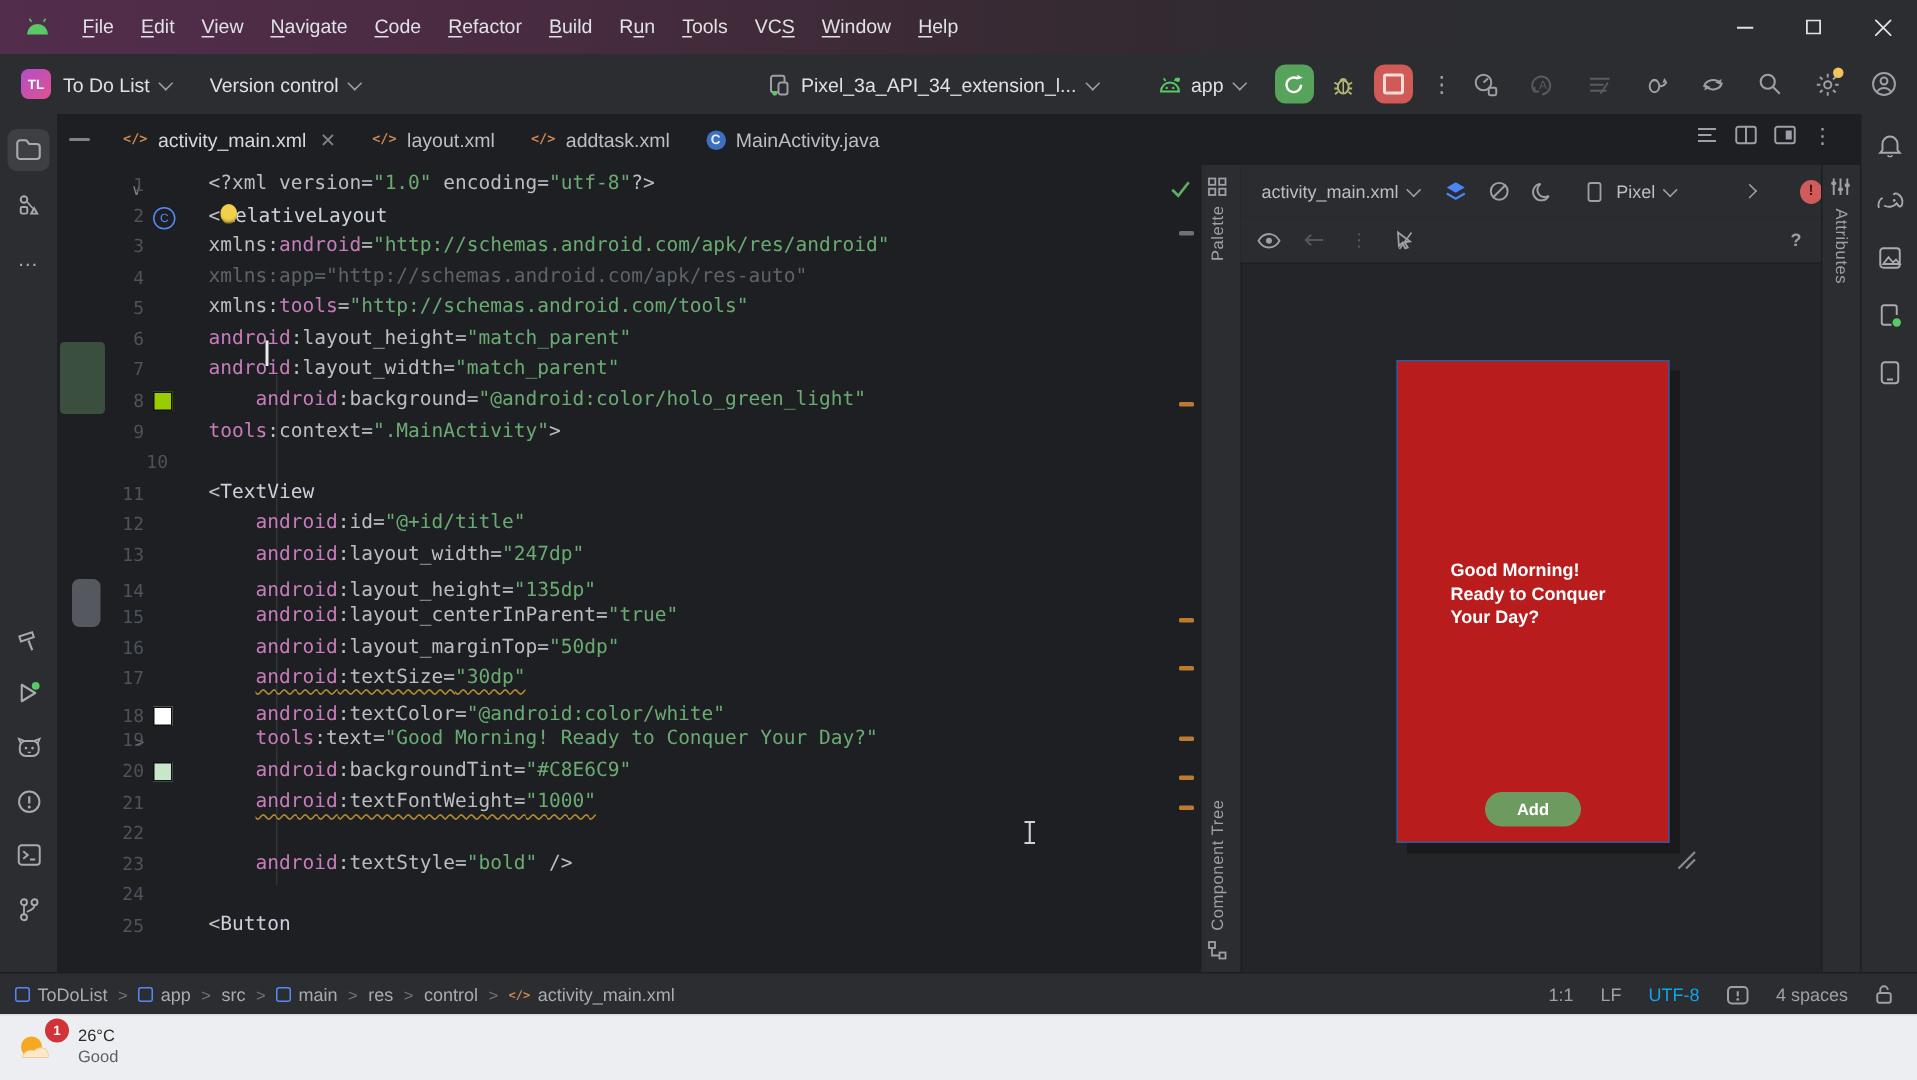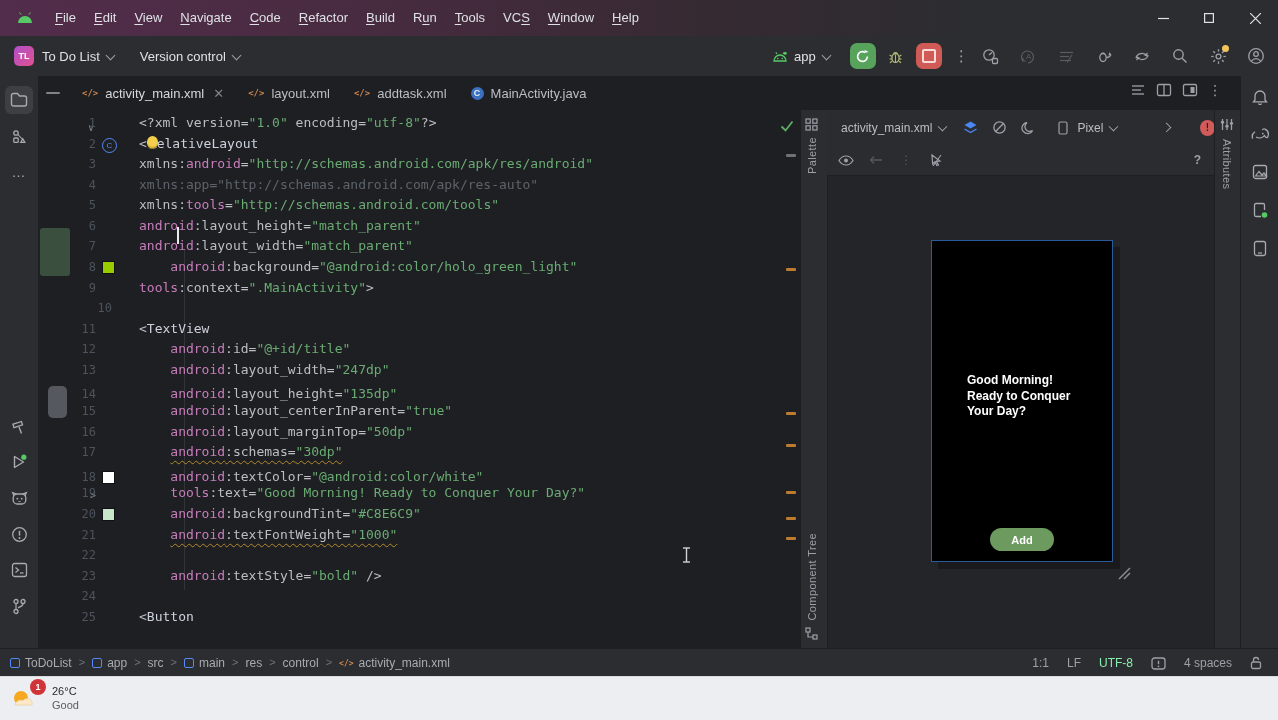--- a/index.html
+++ b/index.html
@@ -105,27 +105,27 @@
       display:flex;align-items:center;justify-content:center;padding:0 10px}
   .resize-handle{position:absolute;left:312px;top:452px;color:#8a8d92}
 
   
   #rightstrip{position:absolute;left:1240px;top:76px;width:38px;height:572px;background:#2b2d30;border-left:1px solid #1e1f22}
   .rs-ic{position:absolute;left:7px;width:24px;height:24px;display:flex;align-items:center;justify-content:center;color:#a7aab1}
 
   
   #statusbar{position:absolute;left:0;top:648px;width:1278px;height:28px;background:#2b2d30;border-top:1px solid #1e1f22;
       display:flex;align-items:center;font-size:12px;color:#9da0a8}
-  #breadcrumb{display:flex;align-items:flex-start;margin-left:10px;gap:7px}
+  #breadcrumb{display:flex;align-items:flex-end;margin-left:10px;gap:7px}
   .bc-item{display:flex;align-items:center;gap:5px;color:#a8abb2}
   .bc-sep{color:#6f737a;font-size:11px}
   .bc-module{width:8px;height:8px;border:1.4px solid #548af7;border-radius:2px;display:inline-block}
   .bc-xml{font-family:"DejaVu Sans Mono",monospace;font-size:8px;font-weight:bold;color:#d08950}
   #status-right{margin-left:auto;display:flex;align-items:center;gap:18px;margin-right:16px}
-  #status-right .dim{color:#86efac}
+  #status-right .dim{color:#0ea5e9}
 
   
   #taskbar{position:absolute;left:0;top:676px;width:1278px;height:44px;background:#eceef1;border-top:1px solid #d9dbde;
       color:#1f1f1f}
   .weather{position:absolute;left:8px;top:4px;display:flex;align-items:center}
   .weather .wtxt{margin-left:8px;font-size:11px;line-height:14px;color:#2b2b2b}
   .wbadge{position:absolute;left:22px;top:-2px;width:16px;height:16px;border-radius:50%;background:#d13438;color:#fff;
       font-size:9px;display:flex;align-items:center;justify-content:center;font-weight:bold}
 </style>
 </head>
@@ -172,20 +172,31 @@
   </div>
 </div>
 
 <div id="toolbar">
   <span class="tl-badge">TL</span>
   <span class="tb-text">To Do List</span>
   <span class="chev"></span>
   <span class="tb-text" style="margin-left:20px">Version control</span>
   <span class="chev"></span>
 
+  <div class="dev-sel">
+    <span style="margin-right:7px">
+      <svg width="15" height="15" viewBox="0 0 15 15">
+          <rect x="2" y="1.5" width="9" height="11" rx="1.5" fill="none" stroke="#9da0a8" stroke-width="1.3"></rect>
+          <rect x="7" y="6" width="6" height="8" rx="1.5" fill="#2b2d30" stroke="#9da0a8" stroke-width="1.3"></rect>
+          <circle cx="4.5" cy="13.2" r="1.6" fill="#57c965"></circle>
+        </svg>
+    </span>
+    <span class="tb-text" style="margin-left:0">Pixel_3a_API_34_extension_l...</span>
+    <span class="chev"></span>
+  </div>
 
   <div class="run-group">
     <span style="margin-right:6px">
       <svg width="16" height="11" viewBox="0 0 16 11">
           <path d="M2 10a6 6 0 0 1 12 0z" fill="none" stroke="#57c965" stroke-width="1.3"></path>
           <circle cx="5.8" cy="7.6" r="0.8" fill="#57c965"></circle>
           <circle cx="10.2" cy="7.6" r="0.8" fill="#57c965"></circle>
           <line x1="5" y1="3" x2="3.8" y2="1.2" stroke="#57c965" stroke-width="1.1"></line>
           <line x1="11" y1="3" x2="12.2" y2="1.2" stroke="#57c965" stroke-width="1.1"></line>
           <circle cx="13.2" cy="2.2" r="1.5" fill="#57c965"></circle>
@@ -412,21 +423,21 @@
       <div class="line" style="top: 127px;"><span class="ln">7</span><span class="code"><span class="c-ns">android</span><span class="c-p">:layout_width=</span><span class="c-s">"match_parent"</span></span></div>
       <div class="line" style="top: 148px;"><span class="ln">8</span><span class="gut"><span class="swatch" style="background: rgb(153, 204, 0);"></span></span><span class="code"><span class="c-p">    </span><span class="c-ns">android</span><span class="c-p">:background=</span><span class="c-s">"@android:color/holo_green_light"</span></span></div>
       <div class="line" style="top: 169px;"><span class="ln">9</span><span class="code"><span class="c-ns">tools</span><span class="c-p">:context=</span><span class="c-s">".MainActivity"</span><span class="c-p">&gt;</span></span></div>
       <div class="line" style="top: 189px; margin-left: 16px;"><span class="ln">10</span><span class="code"></span></div>
       <div class="line" style="top: 210px;"><span class="ln">11</span><span class="code"><span class="c-p">&lt;</span><span class="c-tag">TextView</span></span></div>
       <div class="line" style="top: 230px;"><span class="ln">12</span><span class="code"><span class="c-p">    </span><span class="c-ns">android</span><span class="c-p">:id=</span><span class="c-s">"@+id/title"</span></span></div>
       <div class="line" style="top: 251px;"><span class="ln">13</span><span class="code"><span class="c-p">    </span><span class="c-ns">android</span><span class="c-p">:layout_width=</span><span class="c-s">"247dp"</span></span></div>
       <div class="line" style="top: 275px;"><span class="ln">14</span><span class="code"><span class="c-p">    </span><span class="c-ns">android</span><span class="c-p">:layout_height=</span><span class="c-s">"135dp"</span></span></div>
       <div class="line" style="top: 292px;"><span class="ln">15</span><span class="code"><span class="c-p">    </span><span class="c-ns">android</span><span class="c-p">:layout_centerInParent=</span><span class="c-s">"true"</span></span></div>
       <div class="line" style="top: 313px;"><span class="ln">16</span><span class="code"><span class="c-p">    </span><span class="c-ns">android</span><span class="c-p">:layout_marginTop=</span><span class="c-s">"50dp"</span></span></div>
-      <div class="line" style="top: 333px;"><span class="ln">17</span><span class="code"><span class="c-p">    </span><span class="c-ns w">android</span><span class="c-p w">:schemas=</span><span class="c-s w">"30dp"</span></span></div>
+      <div class="line" style="top: 333px;"><span class="ln">17</span><span class="code"><span class="c-p">    </span><span class="c-ns w">android</span><span class="c-p w">:textSize=</span><span class="c-s w">"30dp"</span></span></div>
       <div class="line" style="top: 358px;"><span class="ln">18</span><span class="gut"><span class="swatch" style="background: rgb(255, 255, 255);"></span></span><span class="code"><span class="c-p">    </span><span class="c-ns">android</span><span class="c-p">:textColor=</span><span class="c-s">"@android:color/white"</span></span></div>
       <div class="line" style="top: 374px;"><span class="ln">19</span><span class="code"><span class="c-p">    </span><span class="c-ns">tools</span><span class="c-p">:text=</span><span class="c-s">"Good Morning! Ready to Conquer Your Day?"</span></span></div>
       <div class="line" style="top: 395px;"><span class="ln">20</span><span class="gut"><span class="swatch" style="background: rgb(200, 230, 201);"></span></span><span class="code"><span class="c-p">    </span><span class="c-ns">android</span><span class="c-p">:backgroundTint=</span><span class="c-s">"#C8E6C9"</span></span></div>
       <div class="line" style="top: 416px;"><span class="ln">21</span><span class="code"><span class="c-p">    </span><span class="c-ns w">android</span><span class="c-p w">:textFontWeight=</span><span class="c-s w">"1000"</span></span></div>
       <div class="line" style="top: 436px;"><span class="ln">22</span><span class="code"></span></div>
       <div class="line" style="top: 457px;"><span class="ln">23</span><span class="code"><span class="c-p">    </span><span class="c-ns">android</span><span class="c-p">:textStyle=</span><span class="c-s">"bold"</span><span class="c-p"> /&gt;</span></span></div>
       <div class="line" style="top: 477px;"><span class="ln">24</span><span class="code"></span></div>
       <div class="line" style="top: 498px;"><span class="ln">25</span><span class="code"><span class="c-p">&lt;</span><span class="c-tag">Button</span></span></div>
     </div>
   <div class="caret"></div>
@@ -530,21 +541,21 @@
     <span class="d-ic muted" style="font-size:12px">⋮</span>
     <span class="d-ic">
       <svg width="15" height="15" viewBox="0 0 15 15">
           <path d="M3 2l8 6-3.5.5L9.5 12 7.8 12.6 6 8.8 3.6 11z" fill="none" stroke="currentColor" stroke-width="1.2"></path>
           <line x1="12" y1="2" x2="4" y2="13" stroke="currentColor" stroke-width="1.1"></line>
         </svg>
     </span>
     <span style="margin-left:auto;margin-right:14px;color:#9da0a8;font-size:12px;font-weight:bold">?</span>
   </div>
 
-  <div id="phone" style="background: #000000;">
+  <div id="phone" style="background: #b91c1c;">
     <div class="ptext">
         <div>Good Morning!</div>
         <div>Ready to Conquer</div>
         <div>Your Day?</div>
       </div>
     <div class="pbtn">Add</div>
   </div>
   <span class="resize-handle">
     <svg width="18" height="18" viewBox="0 0 18 18">
         <g stroke="#8a8d92" stroke-width="1.4">

